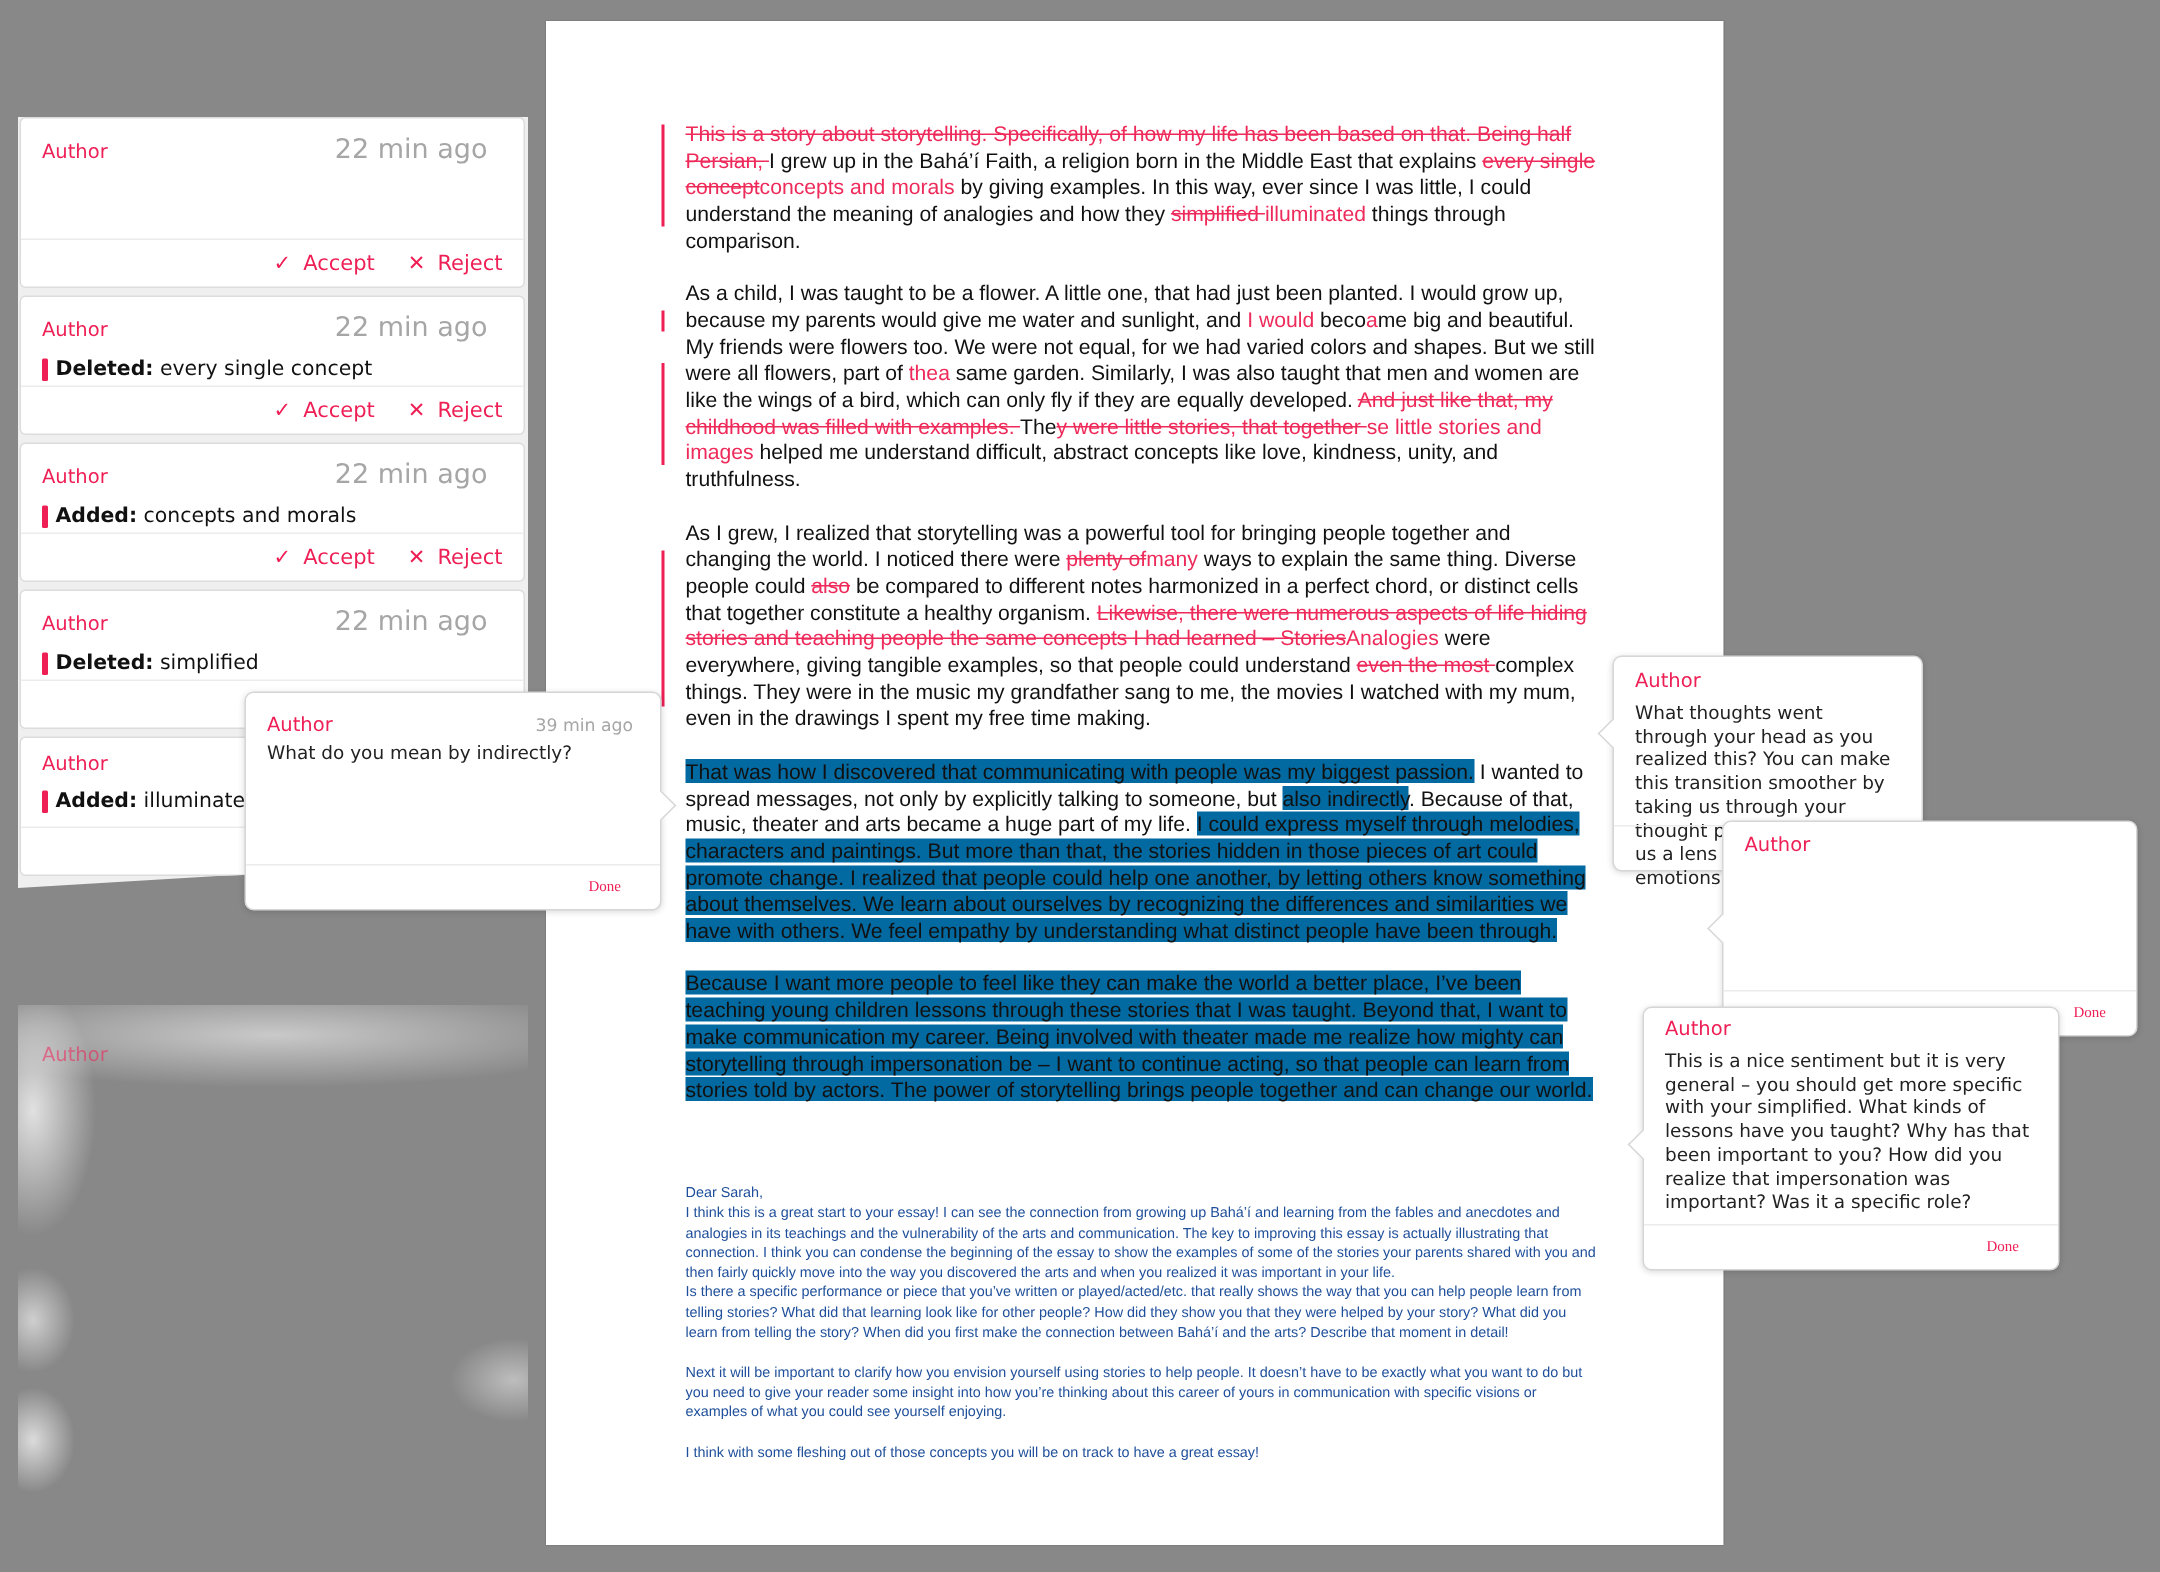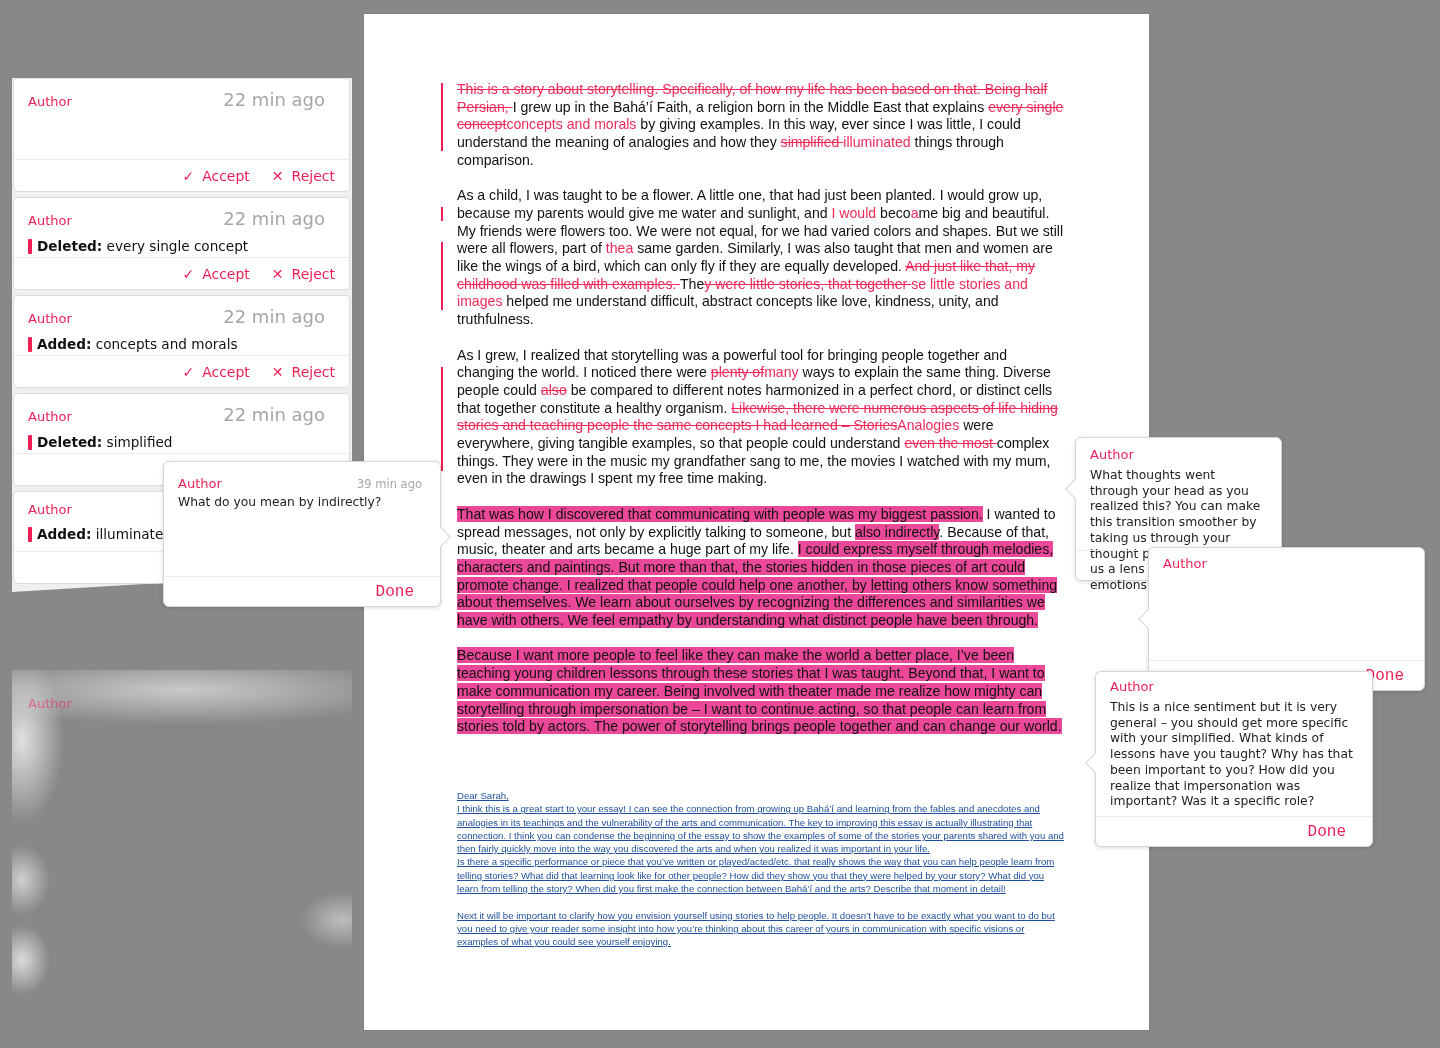--- a/index.html
+++ b/index.html
@@ -22,36 +22,36 @@
     left: 93px; top: 67px;
     width: 610px;
     font-family: "Liberation Sans", sans-serif;
     font-size: 14.1px;
     line-height: 17.7px;
     color: #111;
   }
   .para { position: relative; margin-bottom: 17.7px; }
   .del { color: #ee2a5a; text-decoration: line-through; }
   .ins { color: #ee2a5a; }
-  .hl { background: #ec4899; }
+  .hl { background: #0369a1; }
   .change-bar {
     position: absolute;
     left: -16px;
     width: 2px;
     background: #ee1f55;
   }
   .teacher-note {
     position: absolute;
     left: 93px; top: 775px;
     width: 610px;
     font-size: 9.6px;
     line-height: 13.3px;
     color: #1f4f9a;
   }
-  .teacher-note p { margin: 0; text-decoration: underline; }
+  .teacher-note p { margin: 0; }
   .teacher-note .gap { height: 13.3px; }
 
   
   .rev-panel {
     position: absolute;
     left: 12px; top: 78px;
     width: 340px; height: 514px;
     background: #efefef;
     overflow: hidden;
     clip-path: polygon(0 0, 100% 0, 100% 96.5%, 80% 97.5%, 40% 98.4%, 0 100%);
@@ -134,22 +134,22 @@
     color: #222;
   }
   .comment .c-foot {
     position: absolute; left: 0; right: 0; bottom: 0;
     height: 30px;
     border-top: 1px solid #ececec;
     display: flex; justify-content: flex-end; align-items: center;
     padding-right: 26px;
   }
   .done {
-    font-family: Liberation Mono, monospace;
-    font-size: 16px; color: #ee1f55; cursor: pointer;
+    font-family: Liberation Serif, serif;
+    font-size: 10px; color: #ee1f55; cursor: pointer;
   }
   .arrow {
     position: absolute; width: 14px; height: 14px;
     background: #fff;
     border: 1px solid #d6d6d6;
     transform: rotate(45deg);
   }
   .arrow.right { border-left: none; border-bottom: none; right: -8px; }
   .arrow.left { border-right: none; border-top: none; left: -8px; }
 </style>
@@ -184,20 +184,21 @@
     </div>
   </div>
 
   <div class="teacher-note">
     <p>Dear Sarah,</p>
     <p>I think this is a great start to your essay! I can see the connection from growing up Bahá’í and learning from the fables and anecdotes and analogies in its teachings and the vulnerability of the arts and communication. The key to improving this essay is actually illustrating that connection. I think you can condense the beginning of the essay to show the examples of some of the stories your parents shared with you and then fairly quickly move into the way you discovered the arts and when you realized it was important in your life.</p>
     <p>Is there a specific performance or piece that you’ve written or played/acted/etc. that really shows the way that you can help people learn from telling stories? What did that learning look like for other people? How did they show you that they were helped by your story? What did you learn from telling the story? When did you first make the connection between Bahá’í and the arts? Describe that moment in detail!</p>
     <div class="gap"></div>
     <p>Next it will be important to clarify how you envision yourself using stories to help people. It doesn’t have to be exactly what you want to do but you need to give your reader some insight into how you’re thinking about  this  career of yours in communication with specific visions or examples of what you could see yourself enjoying.</p>
     <div class="gap"></div>
+    <p>I think with some fleshing out of those concepts you will be on track to have a great essay!</p>
   </div>
 </div>
 
 <div class="rev-panel">
 
   <div class="rev-card" style="top:0;height:114px">
     <div class="rev-head">
       <span class="author">Author</span>
       <span class="time">22 min ago</span>
     </div>

